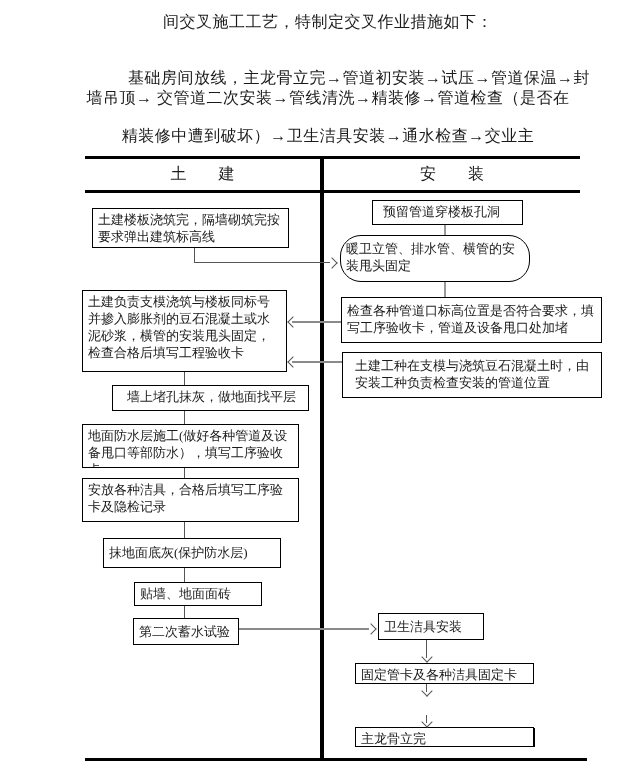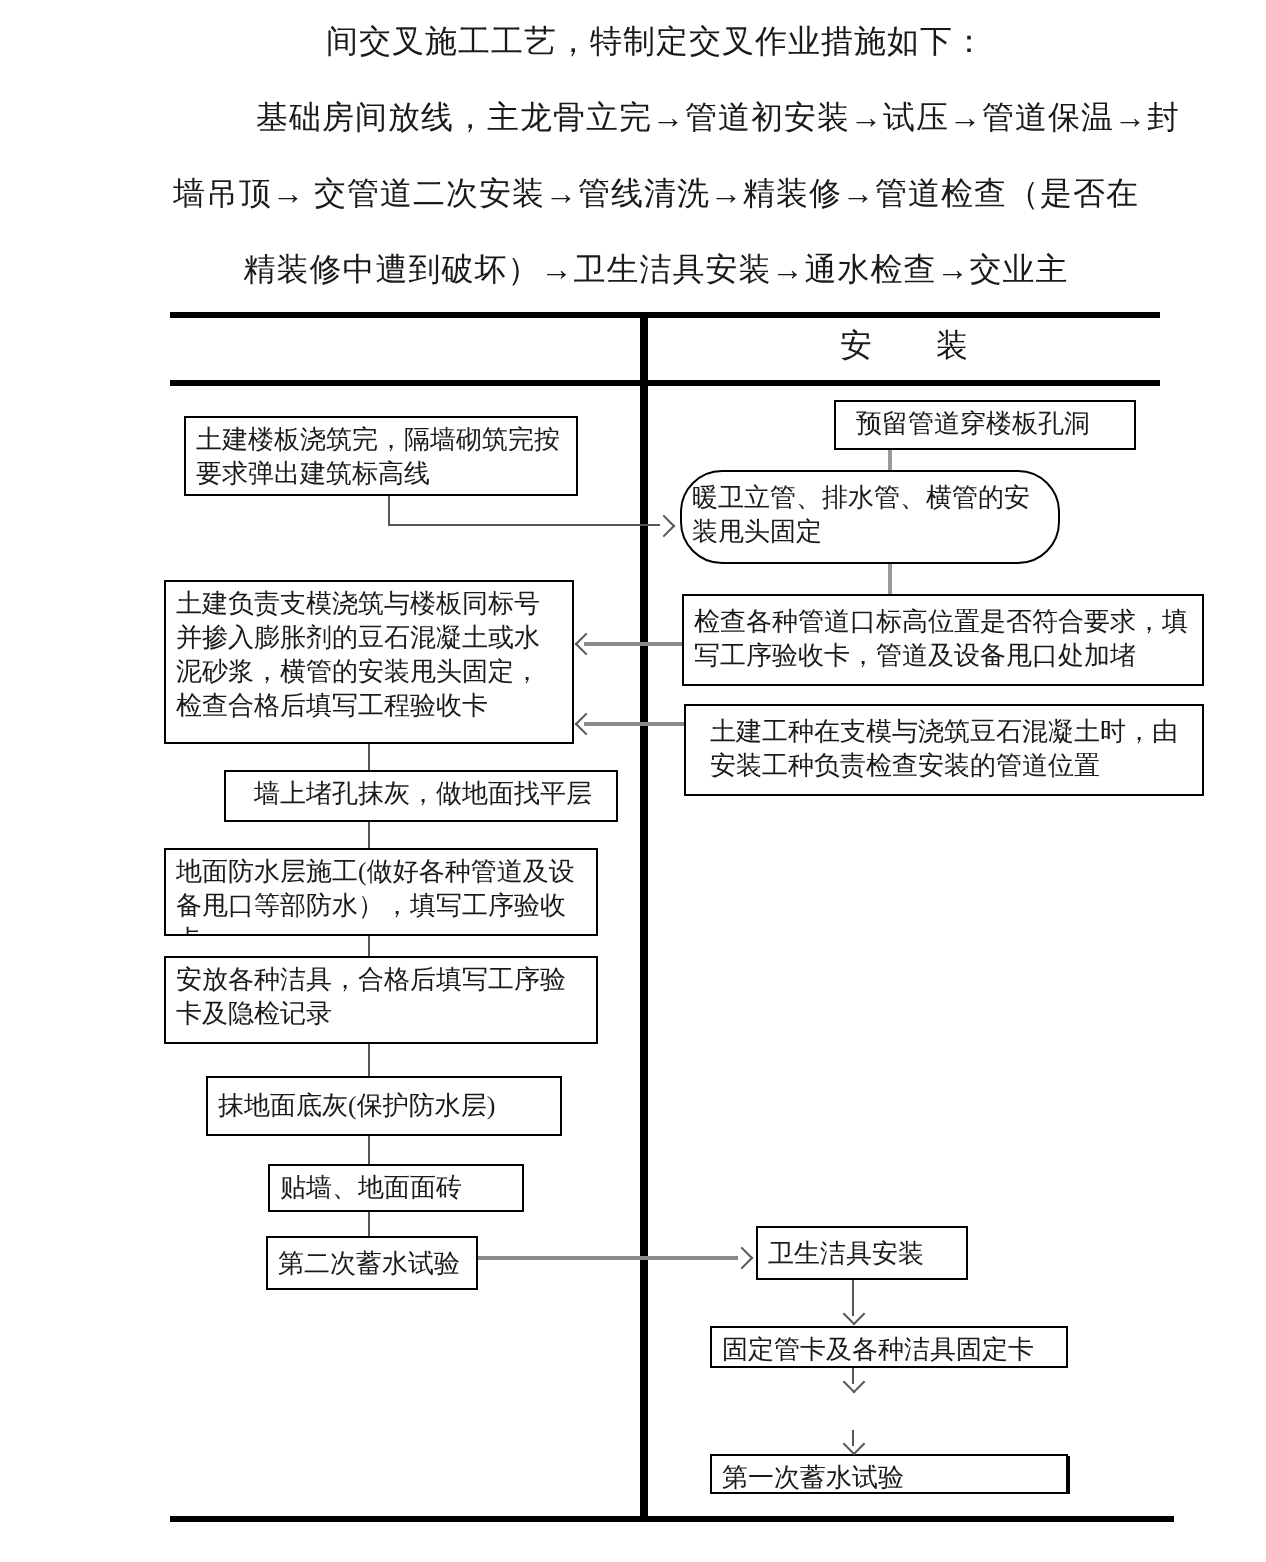--- a/index.html
+++ b/index.html
@@ -38,48 +38,49 @@
   .chev.right{transform:rotate(-45deg);}
   .chev.left{transform:rotate(135deg);}
   .chev.down{transform:rotate(45deg);}
 </style>
 </head>
 <body>
 
 <div id="page">
 
   <div class="intro-line" style="top:3px;">间交叉施工工艺，特制定交叉作业措施如下：</div>
-  <div class="intro-line" style="top:41px;padding-left:31px;">基础房间放线，主龙骨立完→管道初安装→试压→管道保温→封</div>
+  <div class="intro-line" style="top:59px;padding-left:31px;">基础房间放线，主龙骨立完→管道初安装→试压→管道保温→封</div>
   <div class="intro-line" style="top:79px;">墙吊顶→ 交管道二次安装→管线清洗→精装修→管道检查（是否在</div>
   <div class="intro-line" style="top:117px;">精装修中遭到破坏）→卫生洁具安装→通水检查→交业主</div>
 
   <div class="hrule" style="left:85px;top:156px;width:495px;"></div>
   <div class="hrule" style="left:85px;top:190px;width:495px;"></div>
   <div class="hrule" style="left:85px;top:758px;width:502px;"></div>
   <div class="vrule" style="left:320px;top:156px;height:605px;"></div>
 
+  <div class="colhead" style="left:85px;width:235px;">土　　建</div>
   <div class="colhead" style="left:324px;width:256px;">安　　装</div>
 
   <div class="fbox" style="left:92px;top:208px;width:197px;height:40px;">土建楼板浇筑完，隔墙砌筑完按要求弹出建筑标高线</div>
   <div class="fbox" style="left:82px;top:290px;width:205px;height:82px;">土建负责支模浇筑与楼板同标号并掺入膨胀剂的豆石混凝土或水泥砂浆，横管的安装甩头固定，检查合格后填写工程验收卡</div>
   <div class="fbox" style="left:92px;top:385px;width:197px;height:26px;padding-left:14px;margin-left:20px;">墙上堵孔抹灰，做地面找平层</div>
   <div class="fbox" style="left:82px;top:424px;width:217px;height:44px;">地面防水层施工(做好各种管道及设备甩口等部防水），填写工序验收卡</div>
   <div class="fbox" style="left:82px;top:478px;width:217px;height:44px;">安放各种洁具，合格后填写工序验卡及隐检记录</div>
   <div class="fbox" style="left:103px;top:538px;width:178px;height:30px;padding-top:5px;">抹地面底灰(保护防水层)</div>
   <div class="fbox" style="left:134px;top:582px;width:128px;height:24px;">贴墙、地面面砖</div>
   <div class="fbox" style="left:133px;top:618px;width:106px;height:27px;padding-top:4px;">第二次蓄水试验</div>
 
-  <div class="fbox" style="left:372px;top:200px;width:151px;height:25px;padding-left:10px;margin-left:45px;">预留管道穿楼板孔洞</div>
+  <div class="fbox" style="left:372px;top:200px;width:151px;height:25px;padding-left:10px;">预留管道穿楼板孔洞</div>
   <div class="fbox" style="left:340px;top:235px;width:190px;height:47px;padding-top:4px;border-radius:21px;">暖卫立管、排水管、横管的安装甩头固定</div>
   <div class="fbox" style="left:341px;top:297px;width:261px;height:46px;padding-top:4px;">检查各种管道口标高位置是否符合要求，填写工序验收卡，管道及设备甩口处加堵</div>
   <div class="fbox" style="left:342px;top:352px;width:260px;height:46px;padding-top:4px;padding-left:12px;">土建工种在支模与浇筑豆石混凝土时，由安装工种负责检查安装的管道位置</div>
   <div class="fbox" style="left:378px;top:613px;width:106px;height:27px;padding-top:4px;">卫生洁具安装</div>
   <div class="fbox" style="left:355px;top:663px;width:179px;height:21px;">固定管卡及各种洁具固定卡</div>
   <div class="fbox" style="left:355px;top:728px;width:180px;height:19px;padding-top:0px;">安放各种洁具</div>
-  <div class="fbox" style="left:355px;top:727px;width:179px;height:20px;">第一次蓄水试验</div>
+  <div class="fbox" style="left:355px;top:727px;width:179px;height:20px;">主龙骨立完</div>
 
   <div class="vline" style="left:194px;top:248px;height:15px;"></div>
   <div class="hline" style="left:194px;top:262px;width:136px;"></div>
   <div class="chev right" style="left:328px;top:259px;"></div>
 
   <div class="vline thick" style="left:444px;top:225px;height:10px;"></div>
   <div class="vline thick" style="left:444px;top:282px;height:15px;"></div>
 
   <div class="hline thick" style="left:292px;top:321px;width:49px;"></div>
   <div class="chev left" style="left:289px;top:318px;"></div>

